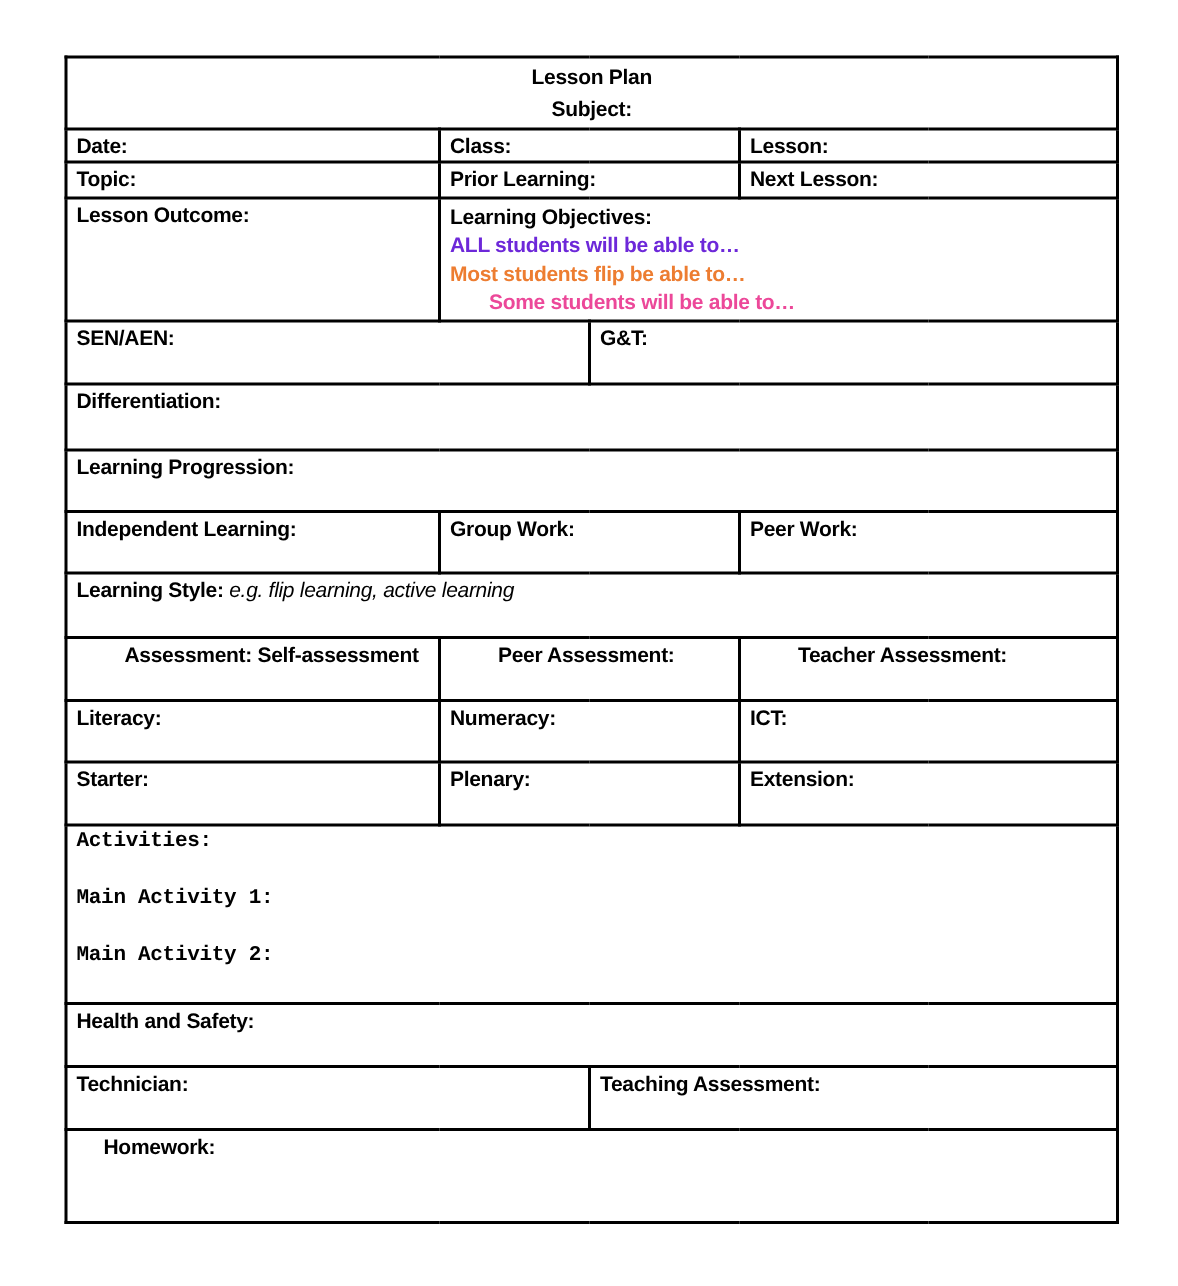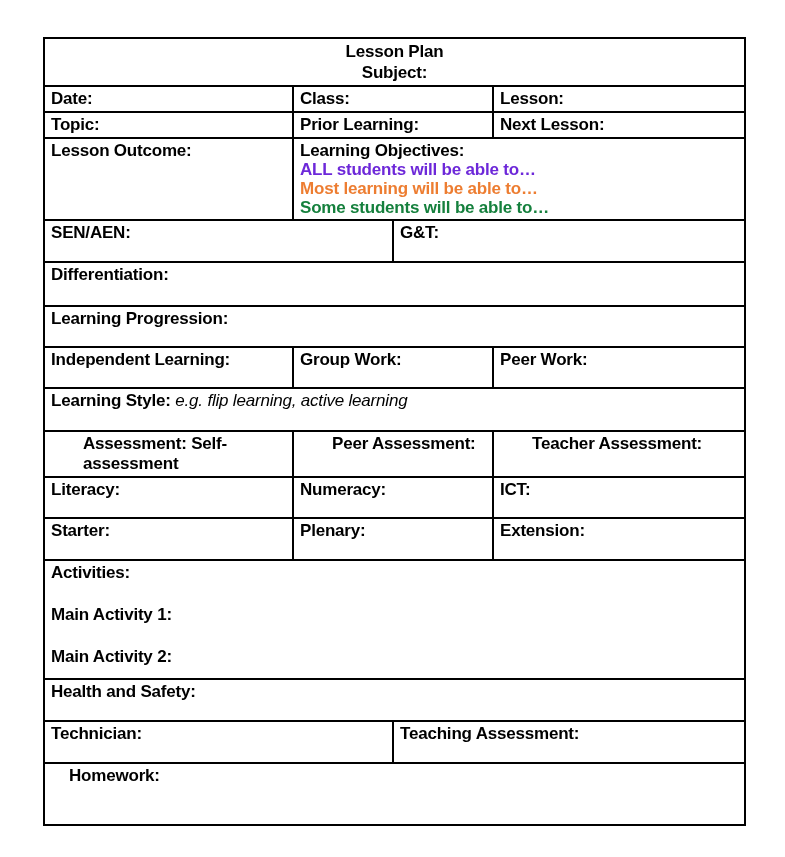--- a/index.html
+++ b/index.html
@@ -17,38 +17,38 @@
   }
   table.lesson-plan {
     width: 701px;
     border-collapse: collapse;
     table-layout: fixed;
   }
   table.lesson-plan td {
     border: 2px solid #000000;
     vertical-align: top;
     padding: 2px 6px;
-    font-size: 17px;
+    font-size: 14px;
     font-weight: bold;
     color: #000000;
     letter-spacing: -0.2px;
     overflow: hidden;
   }
   td.title-cell {
     text-align: center;
     font-size: 16px;
     line-height: 21px;
     vertical-align: middle;
   }
   .obj-line { line-height: 19px; }
   .hint {
     font-weight: normal;
     font-style: italic;
   }
-  .activities-block p { margin: 0 0 22px 0; }
+  .activities-block p { margin: 0 0 22px 0; font-family: Liberation Mono, monospace; }
   .activities-block p:last-child { margin-bottom: 0; }
 
   
   tr.r-title    td { height: 41px; }
   tr.r-date     td { height: 16px; }
   tr.r-topic    td { height: 18px; }
   tr.r-outcome  td { height: 73px; }
   tr.r-sen      td { height: 36px; }
   tr.r-diff     td { height: 38px; }
   tr.r-prog     td { height: 35px; margin-top: 11px; }
@@ -95,22 +95,22 @@
       <td colspan="2"><span>Topic:</span></td>
       <td colspan="2"><span>Prior Learning:</span></td>
       <td colspan="2"><span>Next Lesson:</span></td>
     </tr>
 
     <tr class="r-outcome">
       <td colspan="2"><span>Lesson Outcome:</span></td>
       <td colspan="4">
         <div class="obj-line">Learning Objectives:</div>
         <div class="obj-line" style="color: #6d28d9;">ALL students will be able to…</div>
-        <div class="obj-line" style="color: rgb(237, 125, 49);">Most learning will be able to…</div>
-        <div class="obj-line" style="color: #15803d;">Some students will be able to…</div>
+        <div class="obj-line" style="color: rgb(237, 125, 49);">Most students flip be able to…</div>
+        <div class="obj-line" style="color: #ec4899; margin-left: 26px;">Some students will be able to…</div>
       </td>
     </tr>
 
     <tr class="r-sen">
       <td colspan="3"><span>SEN/AEN:</span></td>
       <td colspan="3"><span>G&amp;T:</span></td>
     </tr>
 
     <tr class="r-diff">
       <td colspan="6"><span>Differentiation:</span></td>

